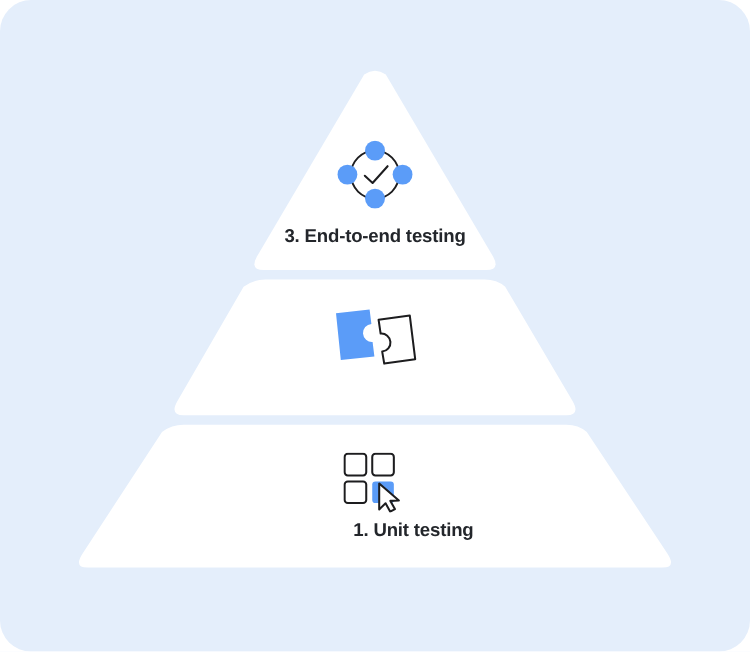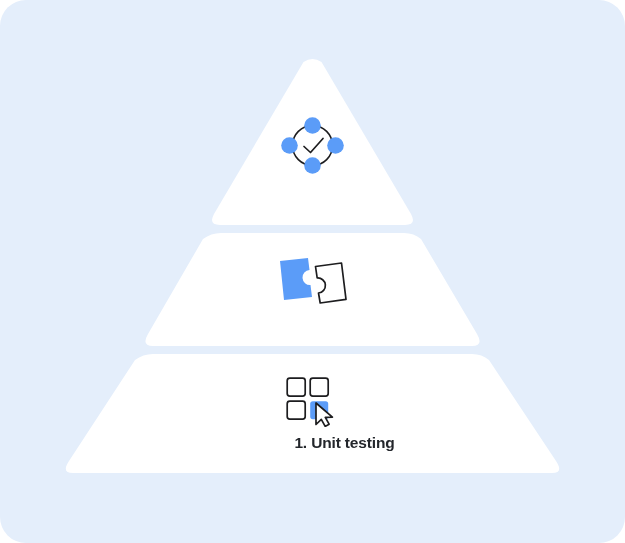--- a/index.html
+++ b/index.html
@@ -161,18 +161,19 @@
                  L 30 47.5
                  L 35.3 42.4
                  L 39.2 49.4
                  L 43.1 47.2
                  L 39.3 40.4
                  L 46.4 40.1
                  Z" fill="#ffffff" stroke="#1d1d1f" stroke-width="1.7" stroke-linejoin="round"></path>
       </svg>
     </div>
 
+    <div class="layer-label" id="label-e2e">3. End-to-end testing</div>
 
 
     <div class="layer-label" id="label-unit">1. Unit testing</div>
 
   </div>
 </div>
 
 </body></html>

